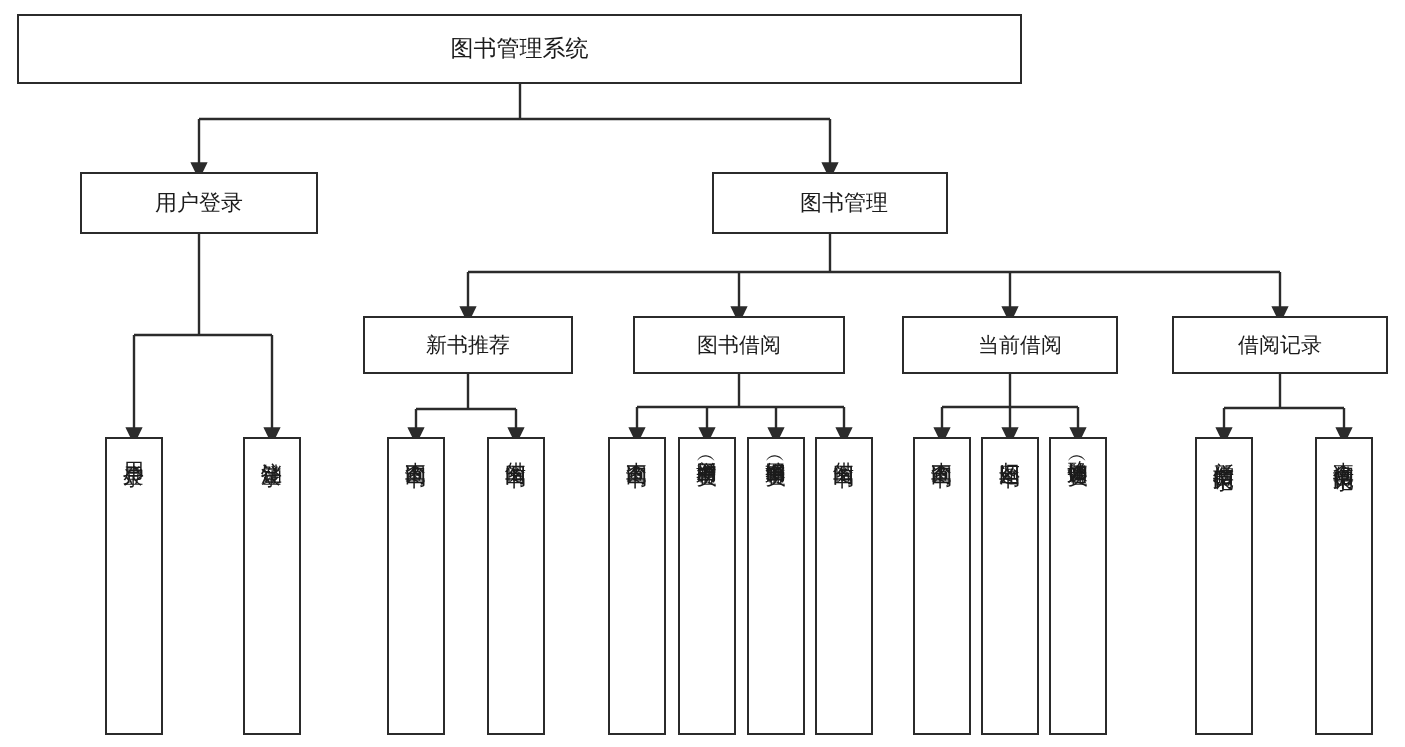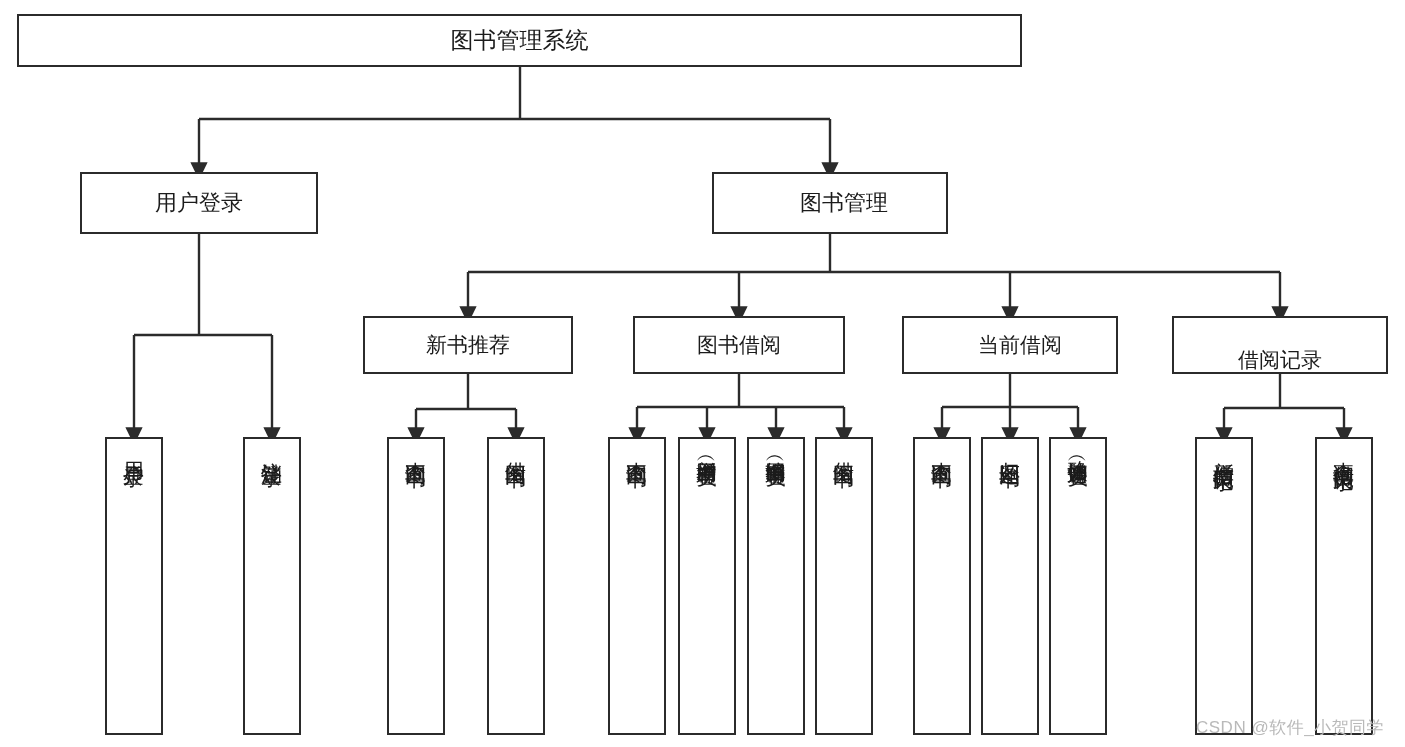--- a/index.html
+++ b/index.html
@@ -109,39 +109,39 @@
         <line x1="1010" y1="407" x2="1010" y2="436" marker-end="url(#arrowhead)"></line>
         <line x1="1078" y1="407" x2="1078" y2="436" marker-end="url(#arrowhead)"></line>
         <line x1="1280" y1="374" x2="1280" y2="408"></line>
         <line x1="1224" y1="408" x2="1344" y2="408"></line>
         <line x1="1224" y1="408" x2="1224" y2="436" marker-end="url(#arrowhead)"></line>
         <line x1="1344" y1="408" x2="1344" y2="436" marker-end="url(#arrowhead)"></line>
       </g>
   </svg>
 
   <div id="node-layer">
-      <div class="node root horizontal" style="left: 17px; top: 14px; width: 1005px; height: 53px;">
+      <div class="node root horizontal" style="left: 17px; top: 14px; width: 1005px; height: 70px;">
         <span class="node-label">图书管理系统</span>
       </div>
       <div class="node level1 horizontal" style="left: 80px; top: 172px; width: 238px; height: 62px;">
         <span class="node-label">用户登录</span>
       </div>
       <div class="node level1 horizontal" style="left: 712px; top: 172px; width: 236px; height: 62px; padding-left: 28px;">
         <span class="node-label">图书管理</span>
       </div>
       <div class="node level2 horizontal" style="left: 363px; top: 316px; width: 210px; height: 58px;">
         <span class="node-label">新书推荐</span>
       </div>
       <div class="node level2 horizontal" style="left: 633px; top: 316px; width: 212px; height: 58px;">
         <span class="node-label">图书借阅</span>
       </div>
       <div class="node level2 horizontal" style="left: 902px; top: 316px; width: 216px; height: 58px; padding-left: 20px;">
         <span class="node-label">当前借阅</span>
       </div>
-      <div class="node level2 horizontal" style="left: 1172px; top: 316px; width: 216px; height: 58px; align-items: flex-end;">
+      <div class="node level2 horizontal" style="left: 1172px; top: 316px; width: 216px; height: 58px;">
         <span class="node-label">借阅记录</span>
       </div>
       <div class="node leaf vertical" style="left: 105px; top: 437px; width: 58px; height: 298px;">
         <span class="node-label">用户登录</span>
       </div>
       <div class="node leaf vertical" style="left: 243px; top: 437px; width: 58px; height: 298px;">
         <span class="node-label">注销登录</span>
       </div>
       <div class="node leaf vertical" style="left: 387px; top: 437px; width: 58px; height: 298px;">
         <span class="node-label">查询图书</span>
@@ -171,15 +171,14 @@
         <span class="node-label">确认归还（管理员）</span>
       </div>
       <div class="node leaf vertical" style="left: 1195px; top: 437px; width: 58px; height: 298px;">
         <span class="node-label">新增借阅记录</span>
       </div>
       <div class="node leaf vertical" style="left: 1315px; top: 437px; width: 58px; height: 298px;">
         <span class="node-label">查询借阅记录</span>
       </div>
     </div>
 
-  <div class="watermark" style="left: 1196px; top: 716px;">CSDN @软件_小贺同学</div>
 
 </div>
 
 </body></html>

